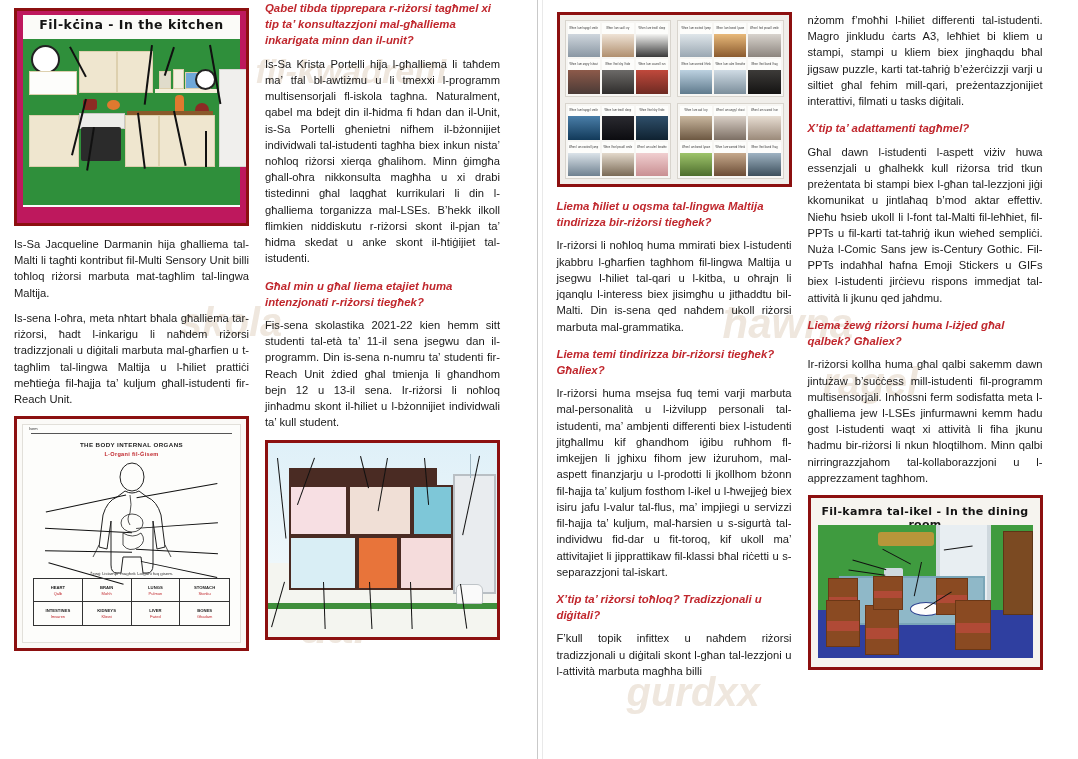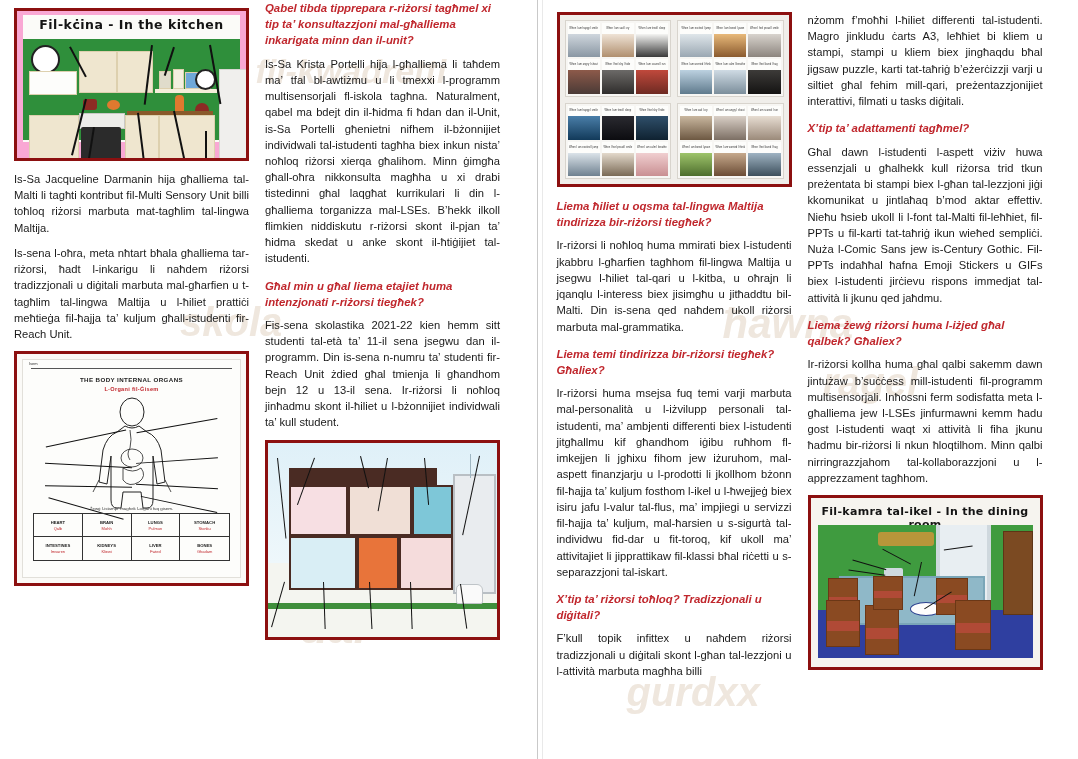--- a/index.html
+++ b/index.html
@@ -42,21 +42,21 @@
     margin:0 0 9px 0;hyphens:auto;
   }
 
   
   .photo{
     border:3px solid #8c1010;background:#ffffff;box-sizing:border-box;
     position:relative;overflow:hidden;margin:8px 0 10px 0;
   }
 
   
-  .kitchen{height:153px;background:#f9a8d4;}
+  .kitchen{height:218px;background:#be185d;}
   .kitchen .board{position:absolute;left:6px;right:6px;top:4px;bottom:16px;background:#fbfbf8;}
   .kitchen .ktitle{
     position:absolute;left:0;right:0;top:6px;text-align:center;
     font-family:"DejaVu Sans", sans-serif;font-weight:bold;font-size:12.5px;color:#141414;letter-spacing:.5px;
   }
   .kgreen{position:absolute;left:6px;right:6px;top:28px;bottom:18px;background:#2f8f3b;}
   .kcab{position:absolute;background:#efe6cf;border:1px solid #ddd0ae;}
   .kcounter{position:absolute;background:#8a5a2b;}
   .kfridge{position:absolute;background:#f0efed;border:1px solid #d8d6d2;}
   .kstove{position:absolute;background:#ededea;border:1px solid #c9c9c6;}

